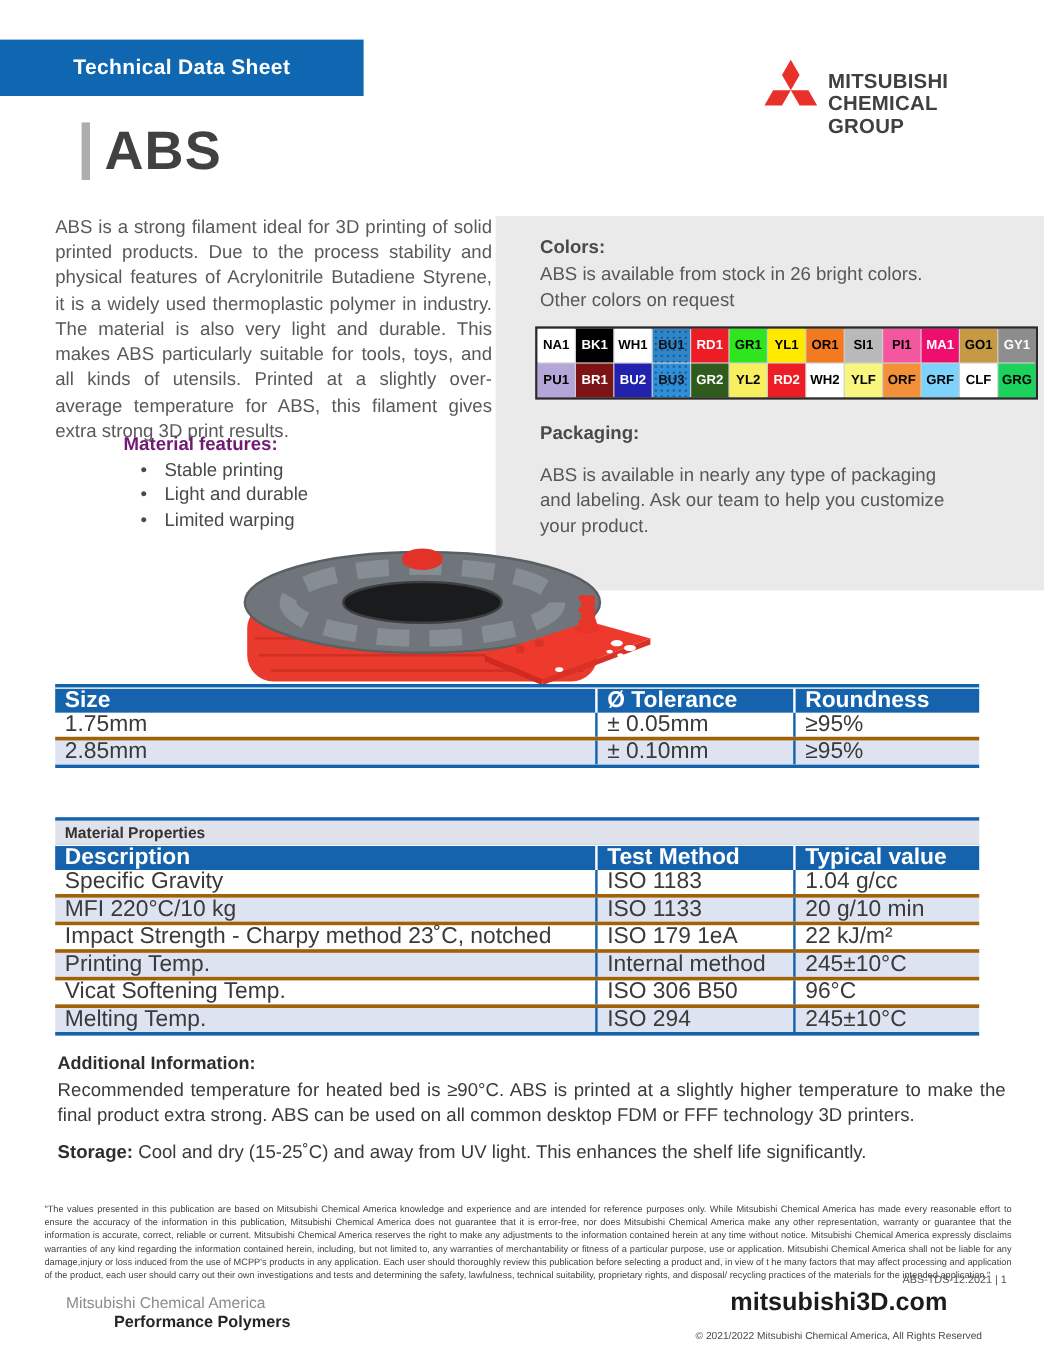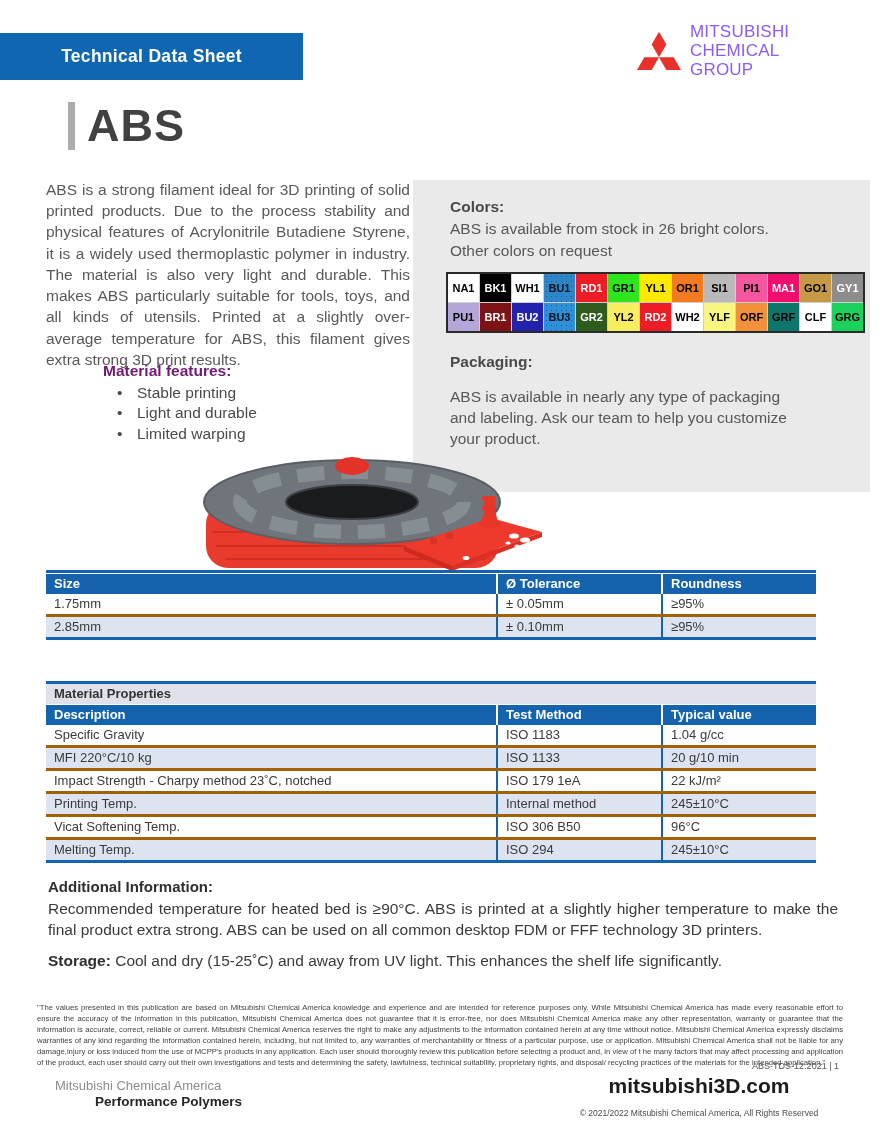--- a/index.html
+++ b/index.html
@@ -7,21 +7,21 @@
         font-family:"Liberation Sans",sans-serif;overflow:hidden;color:#3d3d3d;}
 
   
   .banner{position:absolute;left:0;top:33px;width:303px;height:47px;background:#0f67b2;
           display:flex;align-items:center;justify-content:center;}
   .banner span{color:#fff;font-size:17.5px;font-weight:bold;letter-spacing:.3px;}
 
   
   .logo{position:absolute;left:637px;top:22px;display:flex;align-items:center;gap:9px;}
   .logo svg{width:44px;height:40px;}
-  .logo-text{font-size:17px;font-weight:400;color:#8b5cf6;line-height:1.12;letter-spacing:.2px;}
+  .logo-text{font-size:17px;font-weight:700;color:#404040;line-height:1.12;letter-spacing:.2px;margin-top:36px;}
 
   
   .title-row{position:absolute;left:68px;top:100px;display:flex;align-items:center;}
   .title-bar{display:inline-block;width:7px;height:48px;background:#adadad;margin-right:12px;}
   .title-row h1{margin:0;font-size:45px;font-weight:bold;color:#414141;letter-spacing:1px;}
 
   
   .intro{position:absolute;left:46px;top:179px;width:364px;margin:0;
          font-size:15.5px;line-height:1.37;color:#595959;text-align:justify;}
 
@@ -56,21 +56,21 @@
   .dtable{position:absolute;left:46px;width:770px;border-top:3px solid #1563ac;border-bottom:3px solid #1563ac;}
   #fs-table{top:570px;}
   #mp-table{top:681px;}
   .t-title{background:#dfe2eb;color:#333;font-weight:bold;font-size:13px;line-height:16px;padding:2px 8px;}
   .t-head{display:flex;background:#1563ac;border-top:1px solid #fff;}
   .t-head .cell{color:#fff;font-weight:bold;}
   .t-head .cell + .cell{border-left:2px solid #fff;}
   .t-body .trow{display:flex;background:#fff;justify-content:space-between;}
   .t-body .trow:nth-child(even){background:#dde3f0;}
   .t-body .trow + .trow{border-top:3px solid #a16207;}
-  .cell{font-size:13px;line-height:16px;padding:2px 8px;color:#3a3a3a;box-sizing:border-box;}
+  .cell{font-size:19px;line-height:16px;padding:2px 8px;color:#3a3a3a;box-sizing:border-box;}
   .cell.c0{width:450px;}
   .cell.c1{width:165px;}
   .cell.c2{flex:1;}
   .t-body .cell + .cell{border-left:2px solid #1563ac;}
 
   
   .addl{position:absolute;left:48px;top:878px;width:790px;}
   .addl-h{font-weight:bold;font-size:15px;color:#2f2f2f;margin-bottom:3px;}
   .addl-t{font-size:15.5px;color:#3a3a3a;line-height:1.38;text-align:justify;}
   .storage{position:absolute;left:48px;top:952px;width:790px;font-size:15.5px;color:#3a3a3a;}
@@ -151,21 +151,21 @@
           <div class="swatch" style="background-color: rgb(180, 166, 216); color: rgb(0, 0, 0);">PU1</div>
           <div class="swatch" style="background-color: rgb(124, 20, 22); color: rgb(255, 255, 255);">BR1</div>
           <div class="swatch" style="background-color: rgb(34, 34, 175); color: rgb(255, 255, 255);">BU2</div>
           <div class="swatch dots" style="background-color: rgb(47, 143, 217); color: rgb(16, 20, 28);">BU3</div>
           <div class="swatch" style="background-color: rgb(47, 92, 29); color: rgb(255, 255, 255);">GR2</div>
           <div class="swatch" style="background-color: rgb(247, 238, 96); color: rgb(0, 0, 0);">YL2</div>
           <div class="swatch" style="background-color: rgb(238, 28, 37); color: rgb(255, 255, 255);">RD2</div>
           <div class="swatch" style="background-color: rgb(255, 255, 255); color: rgb(0, 0, 0);">WH2</div>
           <div class="swatch" style="background-color: rgb(248, 246, 126); color: rgb(0, 0, 0);">YLF</div>
           <div class="swatch" style="background-color: rgb(243, 145, 58); color: rgb(0, 0, 0);">ORF</div>
-          <div class="swatch" style="background-color: #0f766e; color: rgb(0, 0, 0);">GRF</div>
+          <div class="swatch" style="background-color: #7dd3fc; color: rgb(0, 0, 0);">GRF</div>
           <div class="swatch" style="background-color: rgb(255, 255, 255); color: rgb(0, 0, 0);">CLF</div>
           <div class="swatch" style="background-color: rgb(27, 210, 93); color: rgb(0, 0, 0);">GRG</div>
         </div>
       </div>
     <div class="panel-h pack-h">Packaging:</div>
     <div class="pack-t">ABS is available in nearly any type of packaging and labeling.  Ask our team to help you customize your product.</div>
   </div>
 
   <svg class="spool-svg" width="350" height="118" viewBox="0 0 350 118">
     <rect x="10" y="50" width="292" height="66" rx="22" fill="#e93a2e"></rect>

